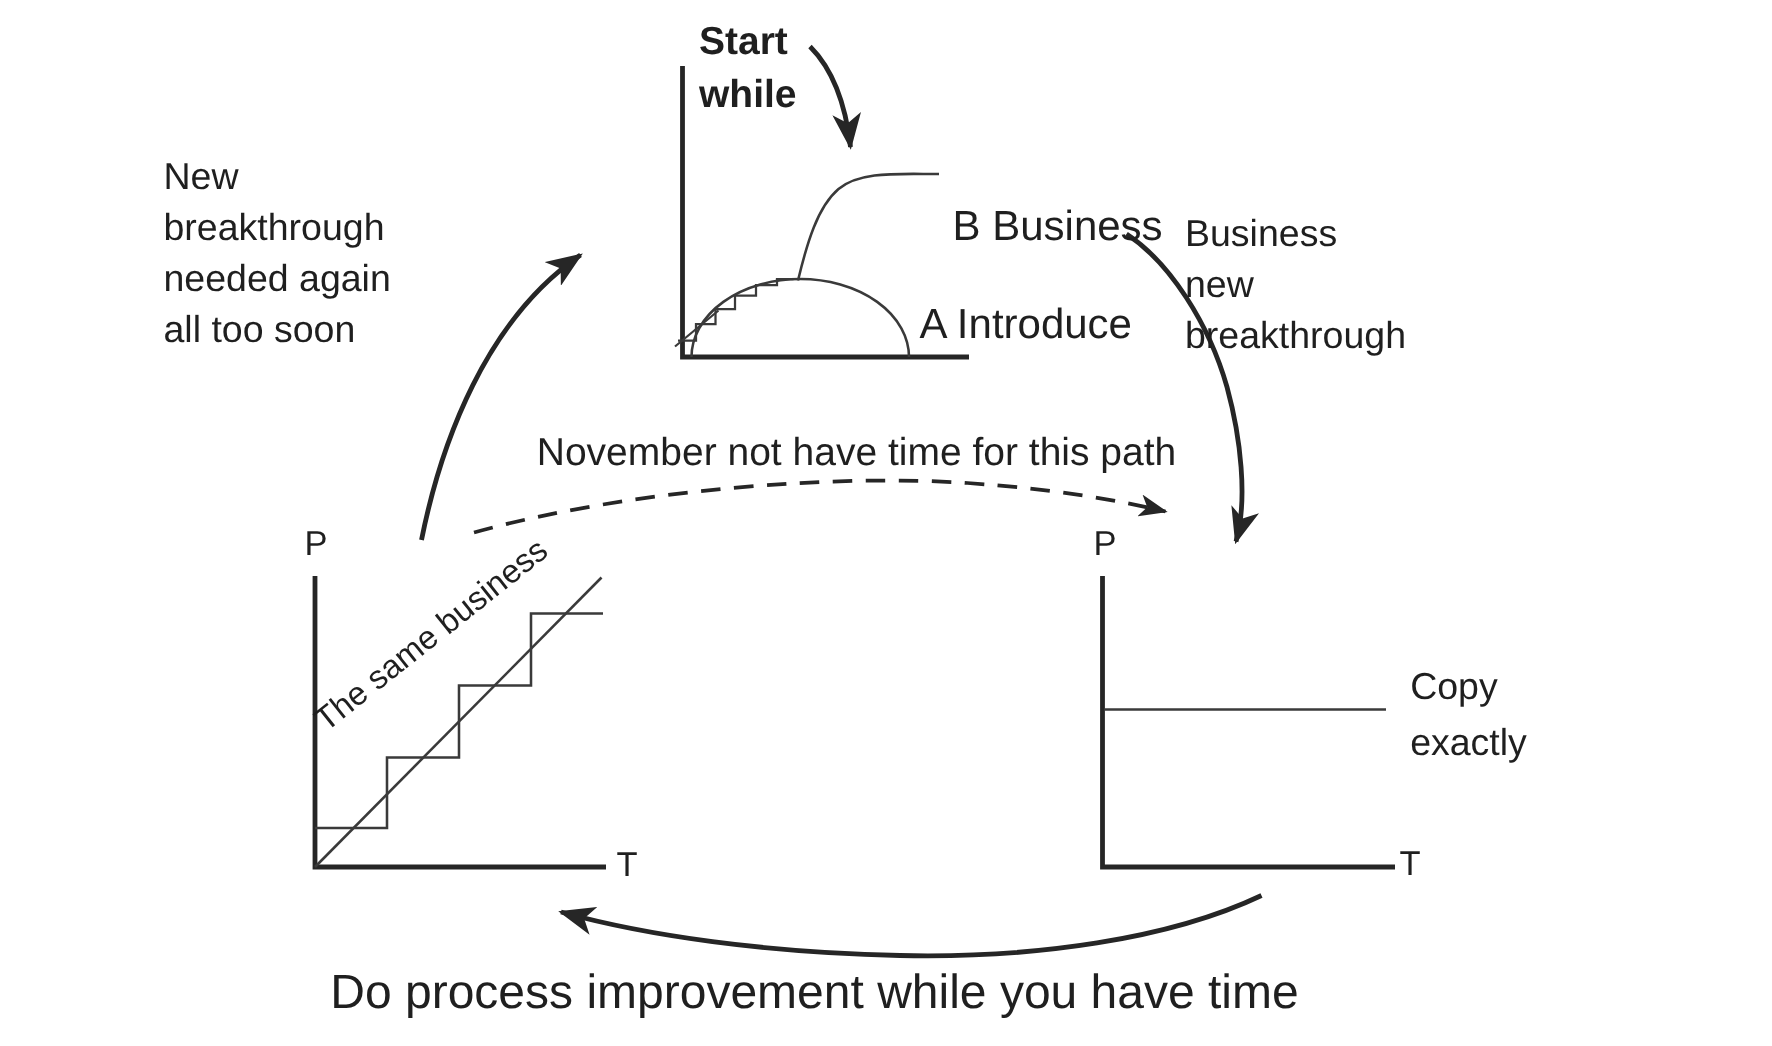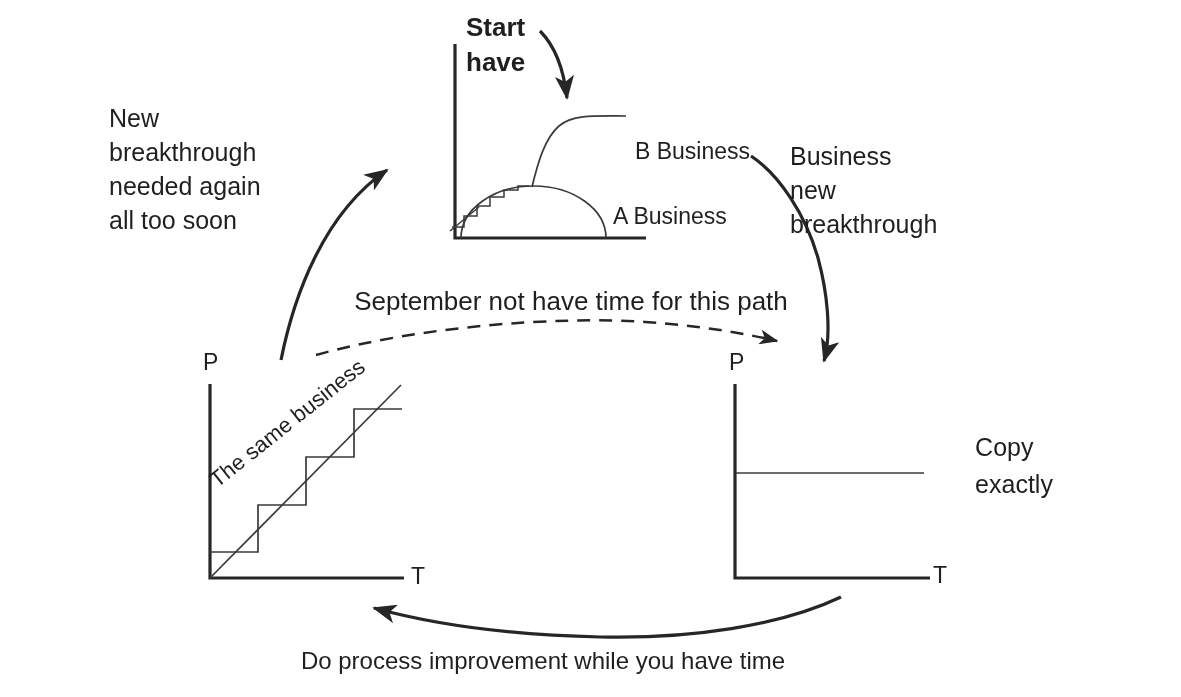--- a/index.html
+++ b/index.html
@@ -18,30 +18,30 @@
     white-space: pre-line;
     color: #1f1f1f;
     line-height: 34px;
     font-size: 25px;
   }
   .center { text-align: left; }
   .nowrap { white-space: nowrap; }
   .hcenter { transform: translateX(-50%); }
   .bold { font-weight: bold; }
   .axis-label { font-size: 23px; line-height: 26px; }
-  .curve-label { font-size: 23px; line-height: 26px; }
+  .curve-label { font-size: 28px; line-height: 26px; }
   .start { font-size: 26px; line-height: 35px; }
   .rotated {
     font-size: 22px;
     line-height: 26px;
     transform: rotate(-38.5deg);
     transform-origin: 0 100%;
   }
   .mid { font-size: 26px; }
-  .bottom-note { font-size: 24px; }
+  .bottom-note { font-size: 32px; }
 </style>
 </head>
 <body>
 
 <div id="canvas">
 
   <svg id="artwork" width="1181" height="697" viewBox="0 0 1181 697">
     <defs>
       <marker id="ah" viewBox="0 0 8 6" refX="7" refY="3" markerWidth="8" markerHeight="6" orient="auto" markerUnits="strokeWidth">
         <path d="M0,0 L7.6,3 L0,6 L2,3 Z" fill="#262626"></path>
@@ -66,36 +66,36 @@
 
     <path d="M210,384 L210,578 L404,578" fill="none" stroke="#262626" stroke-width="3.2"></path>
     <path d="M210,578 L401,385" fill="none" stroke="#3a3a3a" stroke-width="1.7"></path>
     <path d="M210,552 L258,552 L258,505 L306,505 L306,457 L354,457 L354,409 L402,409" fill="none" stroke="#3a3a3a" stroke-width="1.7"></path>
 
     <path d="M735,384 L735,578 L930,578" fill="none" stroke="#262626" stroke-width="3.2"></path>
     <path d="M736,473 L924,473" fill="none" stroke="#3a3a3a" stroke-width="1.7"></path>
   </svg>
 
   <div class="txt start bold" style="left:466px; top:10px;">Start
-have</div>
+while</div>
   <div class="txt curve-label" style="left:635px; top:138px;">B Business</div>
-  <div class="txt curve-label" style="left:613px; top:203px;">A Business</div>
+  <div class="txt curve-label" style="left:613px; top:203px;">A Introduce</div>
 
   <div class="txt center" style="left:109px; top:101px; width:250px;">New
 breakthrough
 needed again
 all too soon</div>
   <div class="txt center" style="left:790px; top:139px; width:250px;">Business
 new
 breakthrough</div>
-  <div class="txt nowrap hcenter mid" style="left:571px; top:284px;">September not have time for this path</div>
+  <div class="txt nowrap hcenter mid" style="left:571px; top:284px;">November not have time for this path</div>
   <div class="txt nowrap hcenter bottom-note" style="left:543px; top:644px;">Do process improvement while you have time</div>
 
   <div class="txt axis-label" style="left:203px; top:349px;">P</div>
   <div class="txt axis-label" style="left:411px; top:563px;">T</div>
   <div class="txt nowrap rotated" style="left:221px; top:467px;">The same business</div>
 
   <div class="txt axis-label" style="left:729px; top:349px;">P</div>
   <div class="txt axis-label" style="left:933px; top:562px;">T</div>
-  <div class="txt center hcenter" style="left:979px; top:429px; line-height:37px;margin-left:35px;">Copy
+  <div class="txt center hcenter" style="left:979px; top:440px; line-height:37px;">Copy
 exactly</div>
 
 </div>
 
 </body></html>

